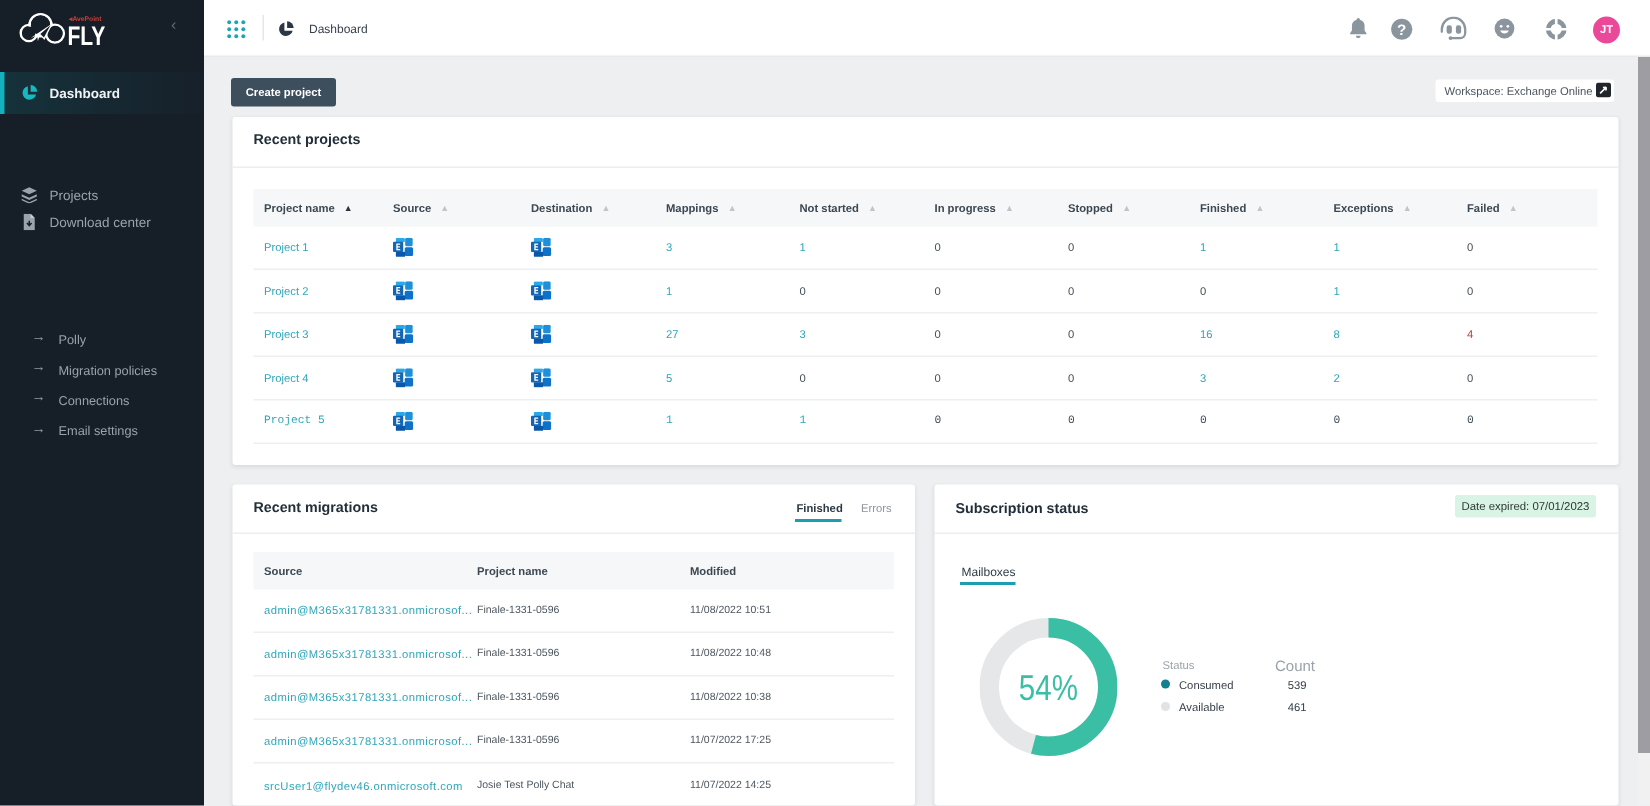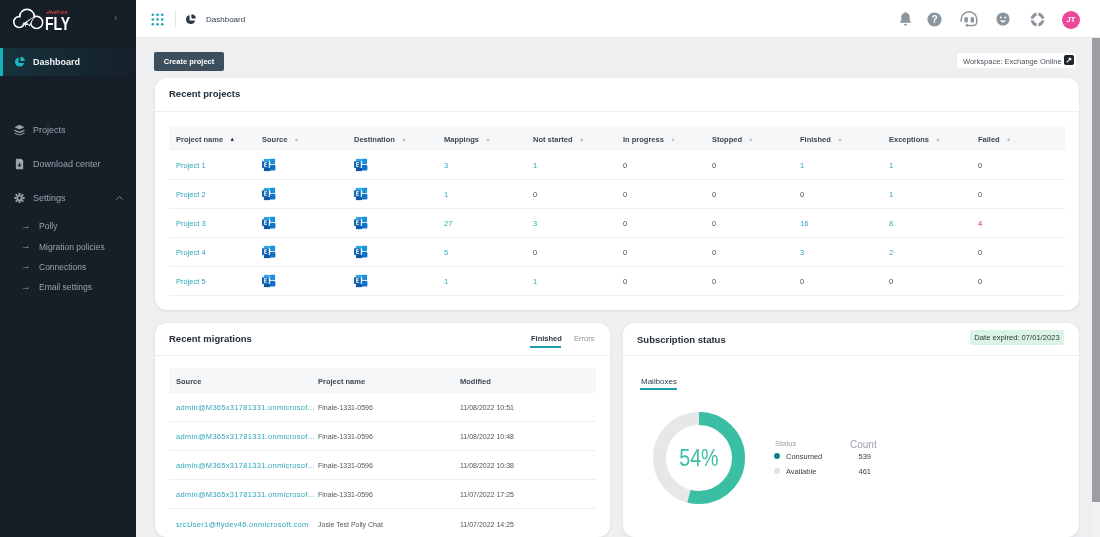--- a/index.html
+++ b/index.html
@@ -9,21 +9,21 @@
 .nav-item { position:absolute; left:0; width:136px; height:28px; }
 .nav-item .txt { position:absolute; left:33px; top:50%; transform:translateY(-50%); font-size:9px; color:#99a3ac; }
 .nav-item.active { background:linear-gradient(90deg, rgba(21,170,176,0.14), rgba(21,170,176,0.01)); border-left:3px solid #14b2be; }
 .nav-item.active .txt { color:#f0f3f5; font-weight:bold; left:30px; }
 .nav-ic { position:absolute; left:14px; top:50%; transform:translateY(-50%); width:11px; height:11px; }
 .nav-item.active .nav-ic { left:11px; }
 .sub-item { position:absolute; left:0; width:136px; height:20px; }
 .sub-item .arr { position:absolute; left:21px; top:44%; transform:translateY(-50%); font-size:9.5px; color:#8f99a3; }
 .sub-item .txt { position:absolute; left:39px; top:50%; transform:translateY(-50%); font-size:8.5px; color:#99a3ac; }
 #topbar { position:absolute; left:136px; top:0; width:964px; height:38px; background:#ffffff; border-bottom:1px solid #e8eaeb; z-index:4; }
-.card { position:absolute; background:#fff; border-radius:12px; box-shadow:0 1px 3px rgba(25,40,60,0.10); }
+.card { position:absolute; background:#fff; border-radius:2px; box-shadow:0 1px 3px rgba(25,40,60,0.10); }
 .card-title { position:absolute; left:14px; font-size:9.5px; font-weight:bold; color:#222f3a; }
 .teal { color:#2fa6b9; }
 .grayv { color:#454f58; }
 .thead { position:absolute; background:#f6f7f8; }
 .thead span { position:absolute; top:50%; transform:translateY(-50%); font-size:7.5px; font-weight:bold; color:#3c4852; white-space:nowrap; }
 .srt { font-style:normal; font-size:6px; color:#bfc5cb; position:relative; top:-1px; margin-left:4px; }
 .srt.drk { color:#2b3540; }
 .trow { position:absolute; border-bottom:1px solid #edeff0; }
 .trow span { position:absolute; top:50%; transform:translateY(-50%); font-size:7.5px; white-space:nowrap; }
 .excg { position:absolute; top:50%; transform:translateY(-50%); }
@@ -56,49 +56,27 @@
     <span class="txt">Dashboard</span>
   </div>
   <div class="nav-item" style="top:116px;">
     <svg class="nav-ic" viewBox="0 0 12 12" fill="#99a3ac">
         <path d="M6 0.3 L11.5 2.9 L6 5.5 L0.5 2.9 Z"></path>
         <path d="M0.5 5.5 L6 8 L11.5 5.5 L11.5 7.1 L6 9.6 L0.5 7.1 Z"></path>
         <path d="M0.5 8.7 L6 11.2 L11.5 8.7 L11.5 9.9 L6 12.4 L0.5 9.9 Z"></path>
       </svg>
     <span class="txt">Projects</span>
   </div>
-  <div class="nav-item" style="top:150px;text-align:right;">
+  <div class="nav-item" style="top:134px;text-align:right;">
     <svg class="nav-ic" viewBox="0 0 12 12">
         <path d="M2 0 h5 l3 3 v9 h-8 Z" fill="#99a3ac"></path>
         <path d="M7 0 v3 h3 Z" fill="#c6ced4"></path>
         <path d="M6 5 v3.2 M4.3 6.8 L6 8.6 L7.7 6.8" stroke="#161e28" stroke-width="1.1" fill="none"></path>
       </svg>
     <span class="txt">Download center</span>
-  </div>
-  <div class="nav-item" style="top:184px;">
-    <svg class="nav-ic" viewBox="0 0 12 12">
-        <g fill="#99a3ac">
-          <circle cx="6" cy="6" r="3.4"></circle>
-          <g>
-            <rect x="5" y="0.2" width="2" height="2.6" rx="0.5"></rect>
-            <rect x="5" y="9.2" width="2" height="2.6" rx="0.5"></rect>
-            <rect x="5" y="0.2" width="2" height="2.6" rx="0.5" transform="rotate(45 6 6)"></rect>
-            <rect x="5" y="9.2" width="2" height="2.6" rx="0.5" transform="rotate(45 6 6)"></rect>
-            <rect x="5" y="0.2" width="2" height="2.6" rx="0.5" transform="rotate(90 6 6)"></rect>
-            <rect x="5" y="9.2" width="2" height="2.6" rx="0.5" transform="rotate(90 6 6)"></rect>
-            <rect x="5" y="0.2" width="2" height="2.6" rx="0.5" transform="rotate(135 6 6)"></rect>
-            <rect x="5" y="9.2" width="2" height="2.6" rx="0.5" transform="rotate(135 6 6)"></rect>
-          </g>
-        </g>
-        <circle cx="6" cy="6" r="1.6" fill="#161e28"></circle>
-      </svg>
-    <span class="txt">Settings</span>
-    <svg style="position:absolute;right:13px;top:50%;transform:translateY(-50%);" width="7" height="5" viewBox="0 0 7 5">
-        <path d="M0.5 4 L3.5 1 L6.5 4" stroke="#7e8892" stroke-width="1" fill="none"></path>
-      </svg>
   </div>
   <div class="sub-item" style="top:216px;">
       <span class="arr">→</span>
       <span class="txt">Polly</span>
     </div>
   <div class="sub-item" style="top:236.5px;">
       <span class="arr">→</span>
       <span class="txt">Migration policies</span>
     </div>
   <div class="sub-item" style="top:256.5px;">
@@ -281,21 +259,21 @@
         <path d="M2.2 3.8 h2.6 v0.85 h-1.7 v1 h1.5 v0.85 h-1.5 v1 h1.7 v0.85 h-2.6 Z" fill="#ffffff"></path>
       </svg>
 <span class="teal" style="left:275px;">5</span>
 <span class="grayv" style="left:364px;">0</span>
 <span class="grayv" style="left:454px;">0</span>
 <span class="grayv" style="left:543px;">0</span>
 <span class="teal" style="left:631px;">3</span>
 <span class="teal" style="left:720px;">2</span>
 <span class="grayv" style="left:809px;">0</span>
 </div>
-<div class="trow" style="left:14px;top:189px;width:896px;height:29px;">
+<div class="trow" style="left:14px;top:189px;width:896px;height:29px;font-family:Liberation Mono, monospace;">
 <span class="teal" style="left:7px;">Project 5</span>
 <svg class="excg" style="left:93px;" width="14" height="13" viewBox="0 0 14 13">
         <rect x="1.9" y="0.2" width="6" height="2.7" rx="0.6" fill="#29a9ea"></rect>
         <rect x="8.1" y="0" width="5" height="5.7" rx="1" fill="#1e8fd9"></rect>
         <rect x="7.8" y="6.4" width="5.6" height="5.7" rx="1" fill="#0d72c8"></rect>
         <rect x="1.9" y="9.4" width="6.2" height="3.3" rx="0.6" fill="#0a58aa"></rect>
         <rect x="0" y="2.7" width="6.8" height="6.8" rx="0.7" fill="#1266b4"></rect>
         <path d="M2.2 3.8 h2.6 v0.85 h-1.7 v1 h1.5 v0.85 h-1.5 v1 h1.7 v0.85 h-2.6 Z" fill="#ffffff"></path>
       </svg>
 <svg class="excg" style="left:185px;" width="14" height="13" viewBox="0 0 14 13">

